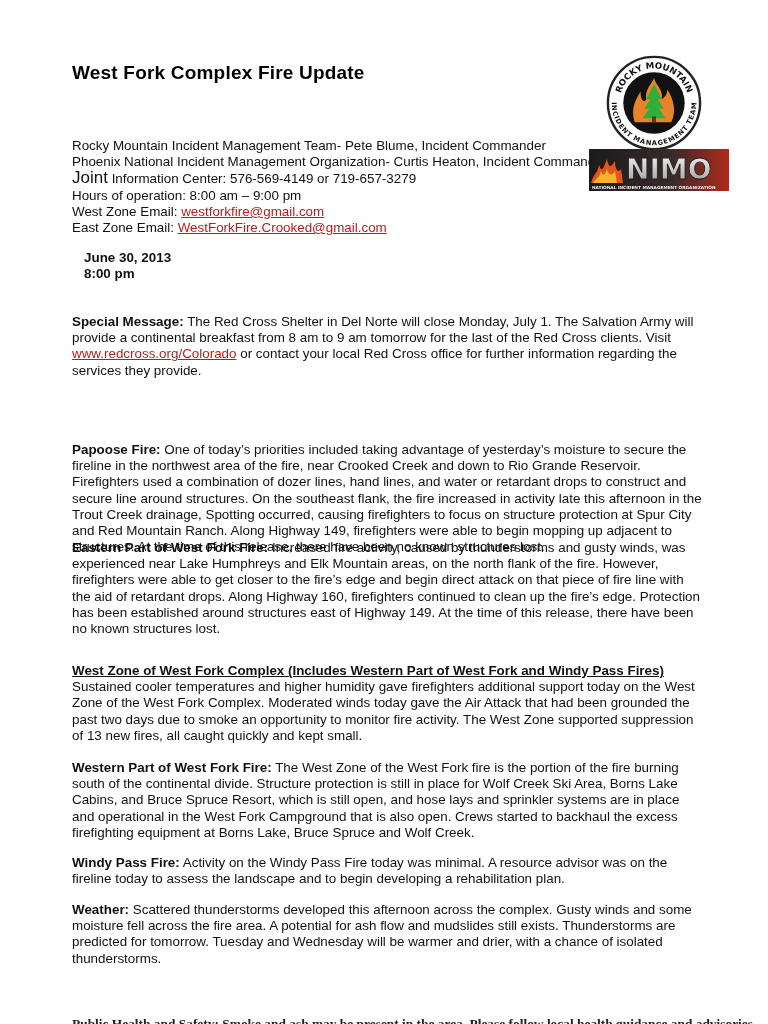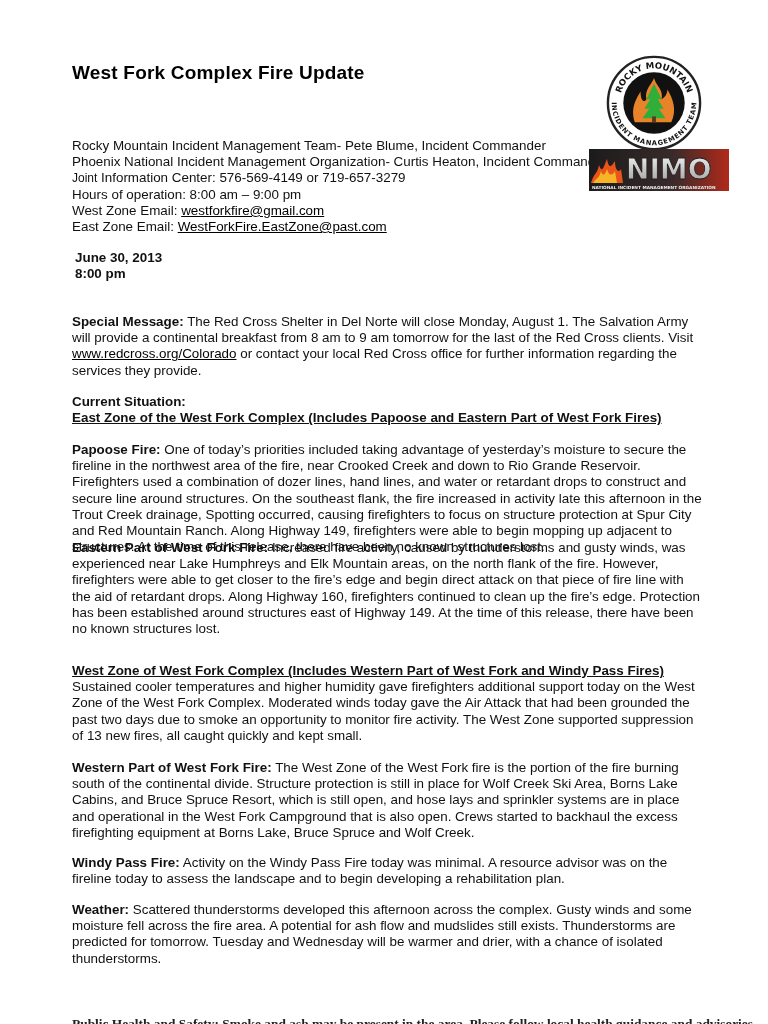--- a/index.html
+++ b/index.html
@@ -6,23 +6,23 @@
   body { width: 768px; height: 1024px; overflow: hidden; position: relative; }
   .page { position: absolute; left: 0; top: 0; width: 768px; height: 856px; background: #fff; }
   .title {
     position: absolute; left: 72px; top: 62px;
     font-family: "Liberation Sans", sans-serif; font-weight: bold; font-size: 19px;
     color: #000; letter-spacing: 0.2px; margin: 0;
   }
   .serif { font-family: Liberation Sans, sans-serif; color: #111; font-size: 13.4px; line-height: 16.2px; margin-top: 36px; }
   .header-info { position: absolute; left: 72px; top: 102px; width: 520px; }
   .header-info div { white-space: nowrap; }
-  .small-caps { font-size: 12px; }
-  a.link { color: #000000; text-decoration: underline; }
-  .date { position: absolute; left: 75px; top: 214px; font-weight: bold; }
+  .small-caps { font-size: 17px; }
+  a.link { color: #b91c1c; text-decoration: underline; }
+  .date { position: absolute; left: 84px; top: 214px; font-weight: bold; }
   .body-text { position: absolute; left: 72px; width: 630px; }
   .body-text p { margin: 0; }
   b { font-weight: bold; }
   .u { text-decoration: underline; font-weight: bold; }
   .logo-rocky { position: absolute; left: 606px; top: 55px; width: 96px; height: 96px; }
   .logo-nimo { position: absolute; left: 589px; top: 149px; width: 140px; height: 42px; }
   .footer-cut { position: absolute; left: 72px; top: 1016px; width: 690px; height: 8px; overflow: hidden; }
   .footer-cut span { display: block; font-weight: bold; font-family: "Liberation Serif", serif; font-size: 13.4px; line-height: 16px; color: #222; white-space: nowrap; }
 </style>
 </head>
@@ -31,21 +31,21 @@
 <div class="page">
 
   <h1 class="title">West Fork Complex Fire Update</h1>
 
   <div class="header-info serif">
     <div>Rocky Mountain Incident Management Team- Pete Blume, Incident Commander</div>
     <div>Phoenix National Incident Management Organization- Curtis Heaton, Incident Commander</div>
     <div><span class="small-caps">Joint</span><span> Information Center:  576-569-4149 or 719-657-3279</span></div>
     <div>Hours of operation: 8:00 am – 9:00 pm</div>
     <div><span>West Zone Email: </span><a class="link">westforkfire@gmail.com</a></div>
-    <div><span>East Zone Email: </span><a class="link">WestForkFire.EastZone@past.com</a></div>
+    <div><span>East Zone Email: </span><a class="link">WestForkFire.Crooked@gmail.com</a></div>
   </div>
 
   <svg class="logo-rocky" viewBox="0 0 100 100">
     <circle cx="50" cy="50" r="48" fill="#fff" stroke="#222" stroke-width="2.5"></circle>
     <circle cx="50" cy="50" r="32" fill="#111"></circle>
     <path d="M30 70 C25 55 32 45 36 38 C36 48 40 50 42 46 C40 36 48 30 50 24 C52 32 60 36 58 46 C62 44 64 40 64 36 C70 46 74 58 68 70 Z" fill="#e8832a"></path>
     <path d="M50 30 L42 46 L46 46 L40 56 L45 56 L38 66 L62 66 L55 56 L60 56 L54 46 L58 46 Z" fill="#2fae3a"></path>
     <rect x="48" y="64" width="4" height="6" fill="#5a3a1a"></rect>
     <path id="arcTop" d="M14 50 A36 36 0 0 1 86 50" fill="none"></path>
     <path id="arcBot" d="M12 50 A38 38 0 0 0 88 50" fill="none"></path>
@@ -71,27 +71,23 @@
     <text x="37" y="30" font-family="'DejaVu Sans', sans-serif" font-weight="bold" font-size="28" fill="url(#nimoTxt)" stroke="#222" stroke-width="0.8">NIMO</text>
     <text x="3" y="40" font-family="'DejaVu Sans', sans-serif" font-weight="bold" font-size="4.3" fill="#eee">NATIONAL INCIDENT MANAGEMENT ORGANIZATION</text>
   </svg>
 
   <div class="date serif">
     <div>June 30, 2013</div>
     <div>8:00 pm</div>
   </div>
 
   <div class="body-text serif" style="top:278px;">
-    <p><b>Special Message:</b><span>  The Red Cross Shelter in Del Norte will close Monday, August 1.  The Salvation Army will provide a continental breakfast from 8 am to 9 am tomorrow for the last of the Red Cross clients.  Visit </span><a class="link">www.redcross.org/Colorado</a><span> or contact your local Red Cross office for further information regarding the services they provide.</span></p>
+    <p><b>Special Message:</b><span>  The Red Cross Shelter in Del Norte will close Monday, July 1.  The Salvation Army will provide a continental breakfast from 8 am to 9 am tomorrow for the last of the Red Cross clients.  Visit </span><a class="link">www.redcross.org/Colorado</a><span> or contact your local Red Cross office for further information regarding the services they provide.</span></p>
   </div>
 
-  <div class="body-text serif" style="top:358px;">
-    <p><b>Current Situation:</b></p>
-    <p><span class="u">East Zone of the West Fork Complex (Includes Papoose and Eastern Part of West Fork Fires)</span></p>
-  </div>
 
   <div class="body-text serif" style="top:406px;">
     <p><b>Papoose Fire:</b><span>  One of today’s priorities included taking advantage of yesterday’s moisture to secure the fireline in the northwest area of the fire, near Crooked Creek and down to Rio Grande Reservoir.  Firefighters used a combination of dozer lines, hand lines, and water or retardant drops to construct and secure line around structures.  On the southeast flank, the fire increased in activity late this afternoon in the Trout Creek drainage, Spotting occurred, causing firefighters to focus on structure protection at Spur City and Red Mountain Ranch.  Along Highway 149, firefighters were able to begin mopping up adjacent to structures.  At the time of this release, there have been no known structures lost.</span></p>
   </div>
 
   <div class="body-text serif" style="top:504px;">
     <p><b>Eastern Part of West Fork Fire:</b><span> Increased fire activity, caused by thunderstorms and gusty winds, was experienced near Lake Humphreys and Elk Mountain areas, on the north flank of the fire.  However, firefighters were able to get closer to the fire’s edge and begin direct attack on that piece of fire line with the aid of retardant drops.  Along Highway 160, firefighters continued to clean up the fire’s edge.  Protection has been established around structures east of Highway 149.  At the time of this release, there have been no known structures lost.</span></p>
   </div>
 
   <div class="body-text serif" style="top:627px;">

